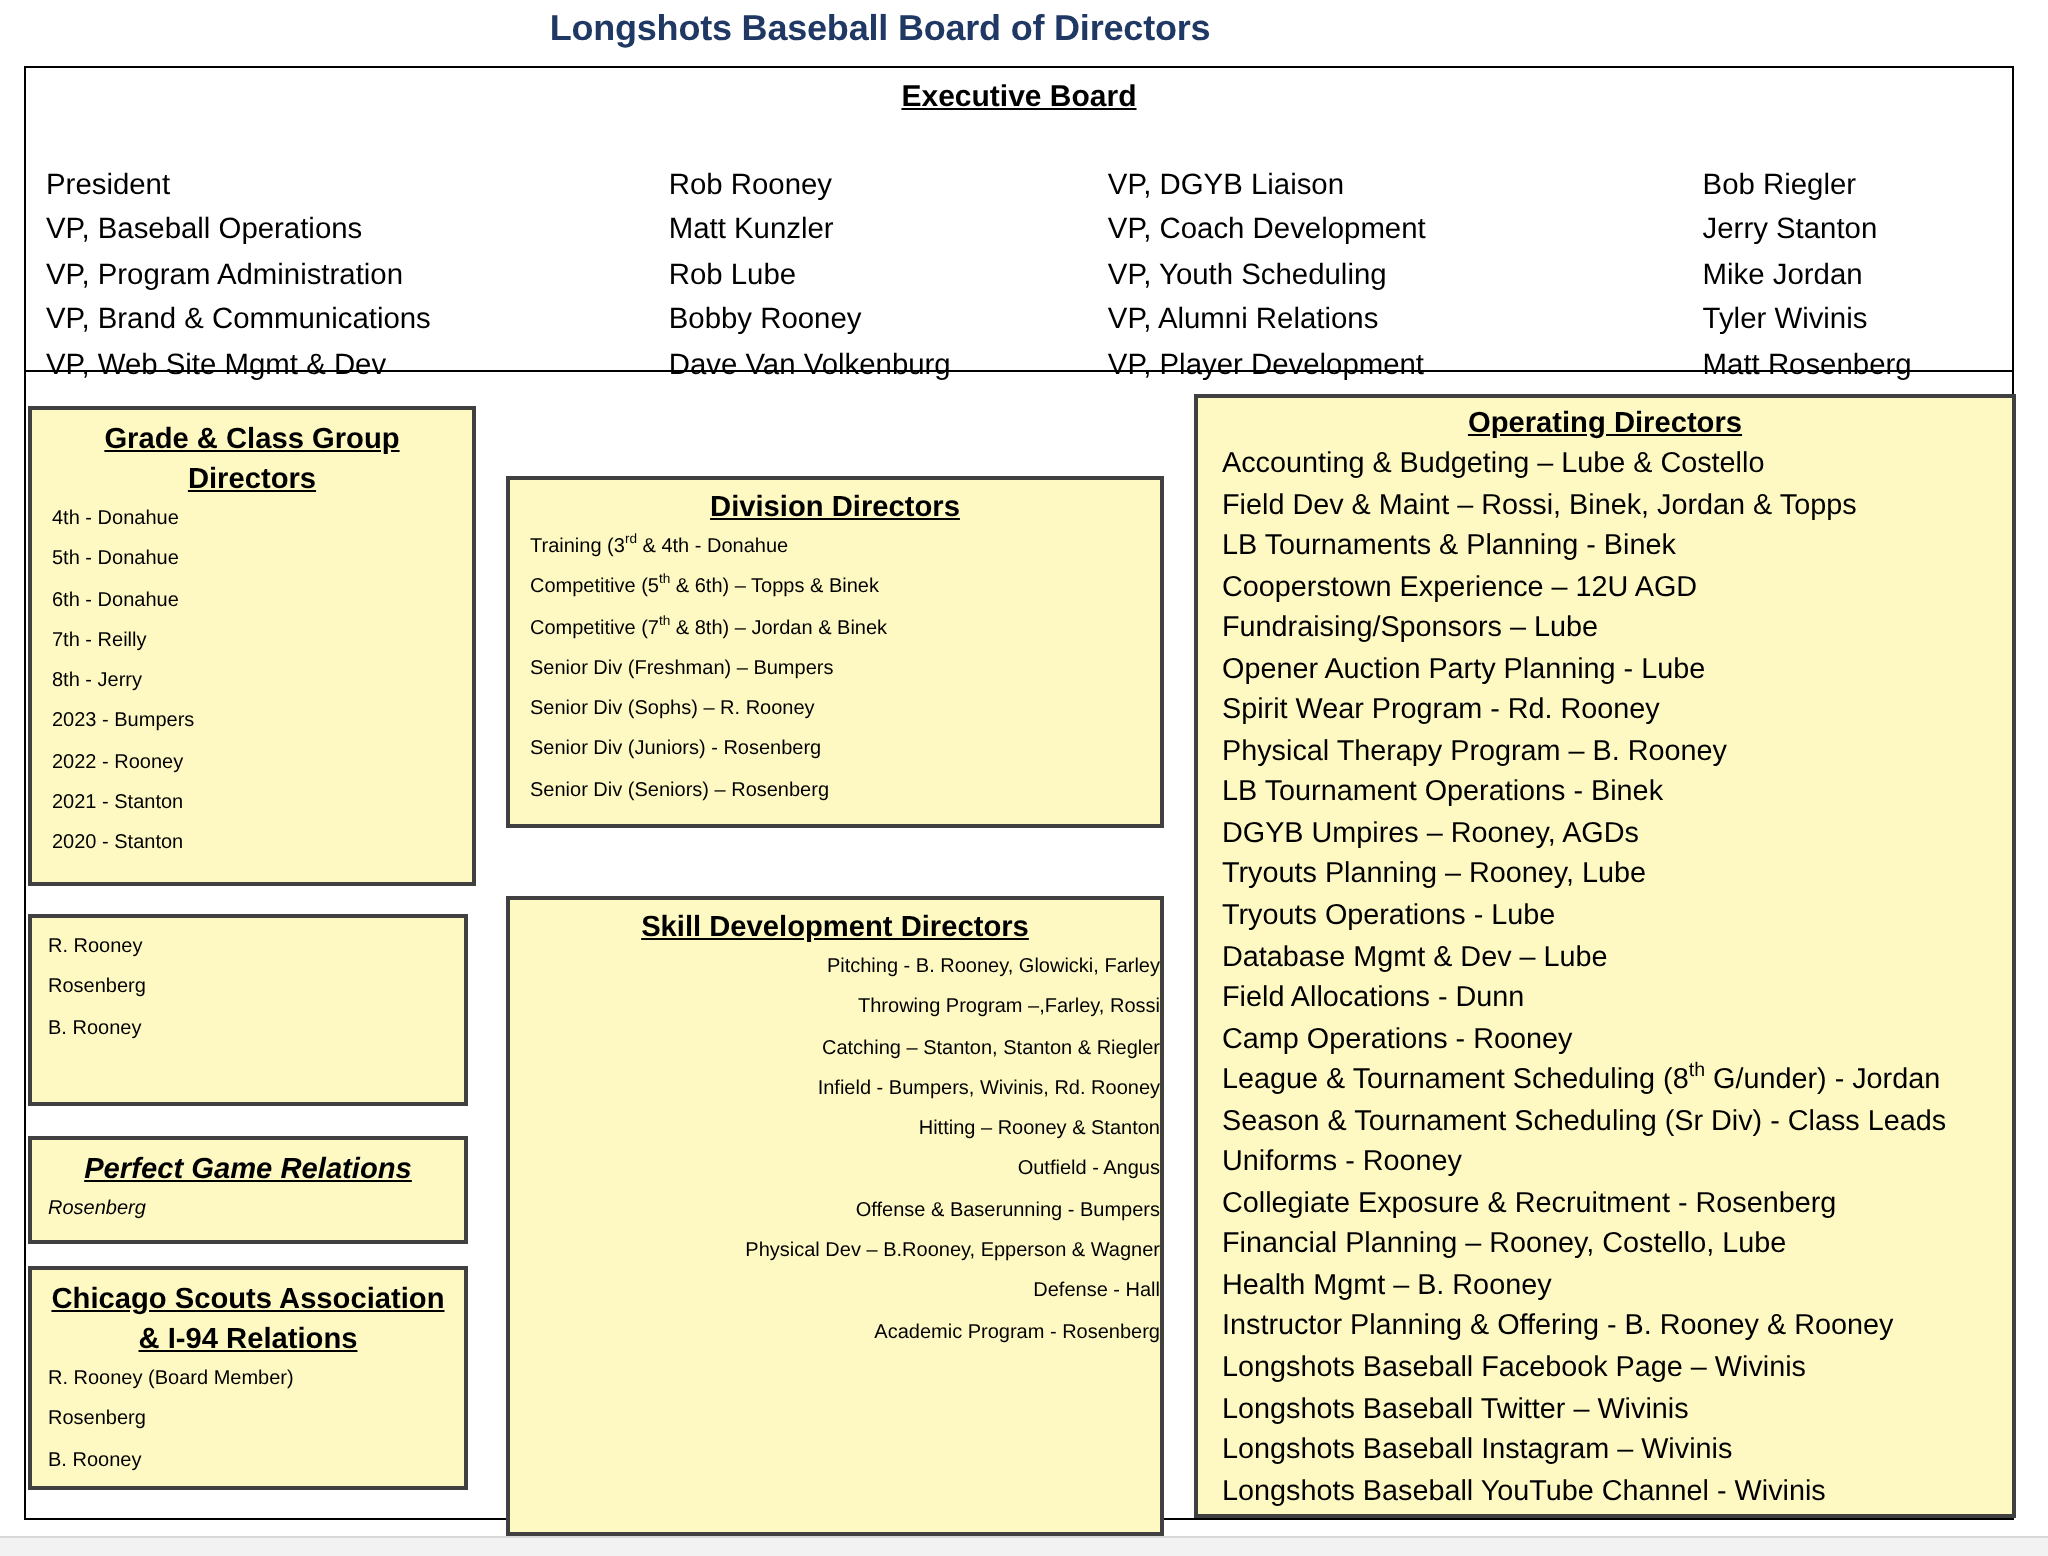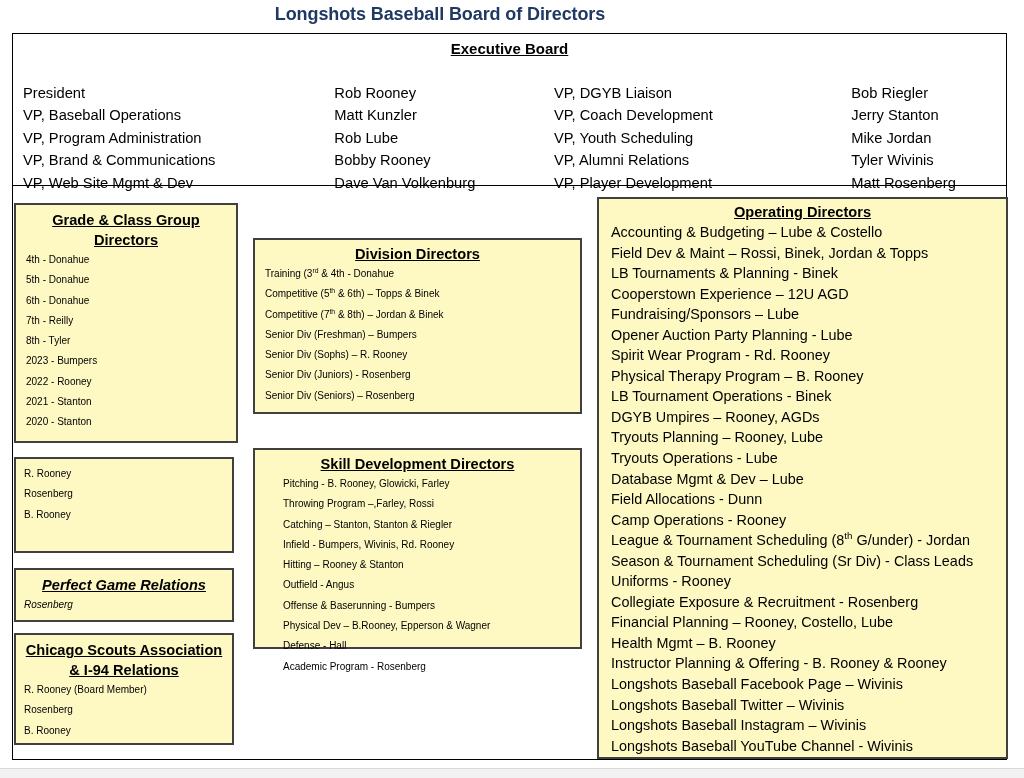--- a/index.html
+++ b/index.html
@@ -121,22 +121,22 @@
   #pg-box      { left: 14px;  top: 568px; width: 220px; height: 54px; padding: 5px 0 0 0; font-style: italic; }
   #pg-box .box-list li { padding-left: 8px; }
 
   #csa-box     { left: 14px;  top: 633px; width: 220px; height: 112px; padding: 5px 0 0 0; }
   #csa-box .box-list li { padding-left: 8px; }
 
   
   #division-box { left: 253px; top: 238px; width: 329px; height: 176px; padding: 4px 0 0 0; }
   #division-box .box-list li { padding-left: 10px; }
 
-  #skill-box    { left: 253px; top: 448px; width: 329px; height: 201px; padding: 4px 0 0 0; }
-  #skill-box .box-list li { padding-left: 28px; white-space: normal; }
+  #skill-box    { left: 253px; top: 448px; width: 329px; height: 320px; padding: 4px 0 0 0; }
+  #skill-box .box-list li { padding-left: 10px; white-space: normal; text-align: right; }
 
   
   #operating-box { left: 597px; top: 197px; width: 411px; height: 562px; padding: 3px 0 0 0; border-width: 2px; }
   #operating-box .box-list li { padding-left: 12px; font-size: 14.4px; line-height: 20.55px; }
 
   sup { font-size: 0.68em; vertical-align: super; line-height: 0; }
 
   .bottom-strip {
     position: absolute;
     left: 0;
@@ -193,21 +193,21 @@
   <div class="lower-frame"></div>
 
   <div class="box" id="grade-box">
     <div class="box-title">Grade &amp; Class Group</div>
     <div class="box-title">Directors</div>
     <ul class="box-list" id="grade-list">
         <li>4th - Donahue</li>
         <li>5th - Donahue</li>
         <li>6th - Donahue</li>
         <li>7th - Reilly</li>
-        <li>8th - Tyler</li>
+        <li>8th - Jerry</li>
         <li>2023 - Bumpers</li>
         <li>2022 - Rooney</li>
         <li>2021 - Stanton</li>
         <li>2020 - Stanton</li>
       </ul>
   </div>
 
   <div class="box" id="mlb-box">
     <ul class="box-list" id="mlb-list">
         <li>R. Rooney</li>

